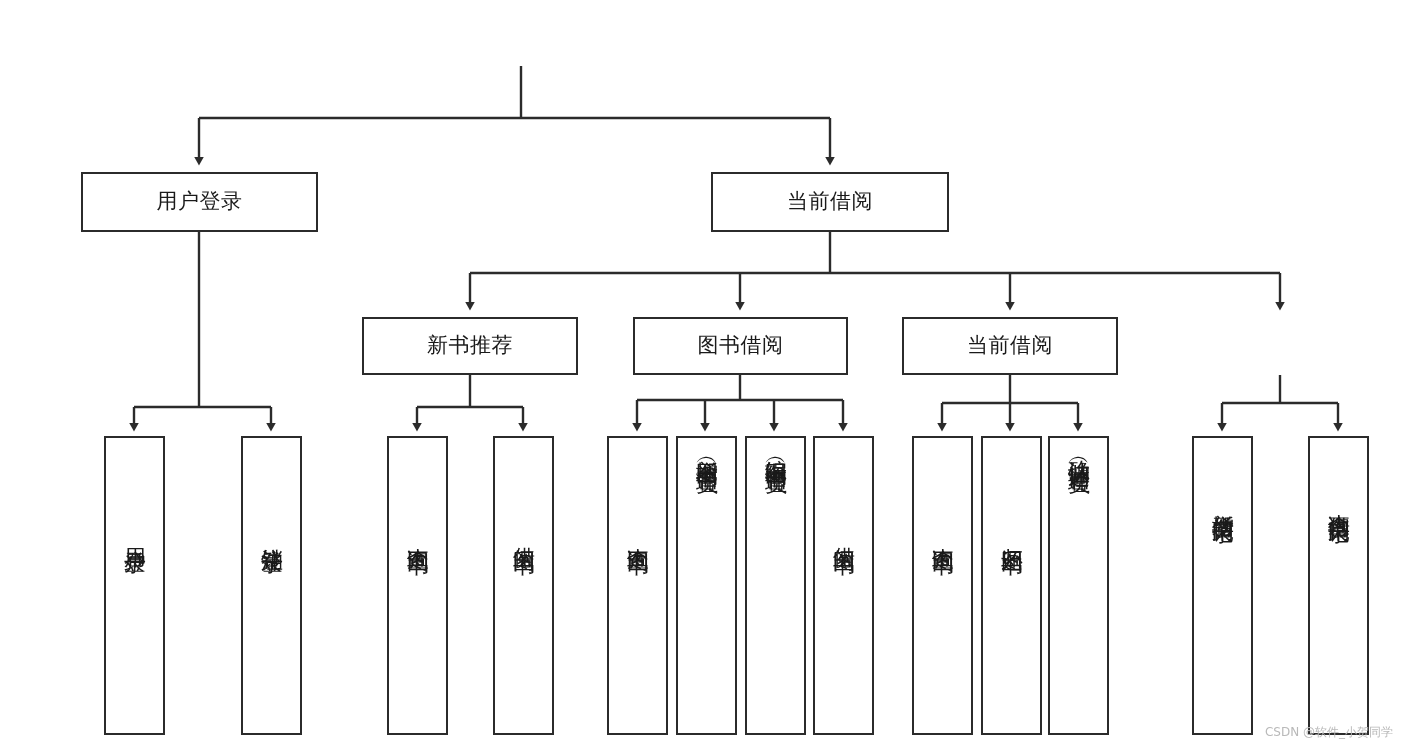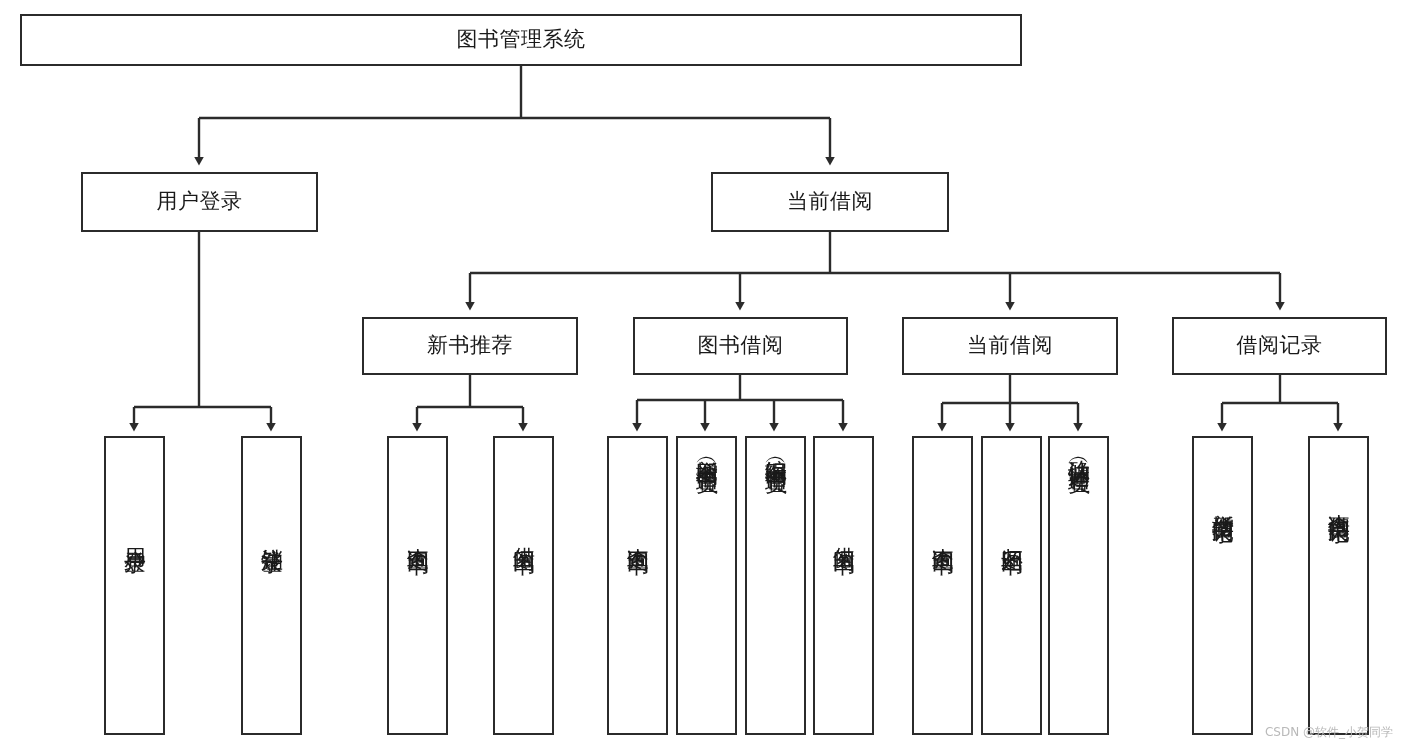--- a/index.html
+++ b/index.html
@@ -124,23 +124,20 @@
       <path d="M1010,403 L1010,424" marker-end="url(#arrowhead)"></path>
       <path d="M1078,403 L1078,424" marker-end="url(#arrowhead)"></path>
 
       <path d="M1280,375 L1280,403"></path>
       <path d="M1222,403 L1338,403"></path>
       <path d="M1222,403 L1222,424" marker-end="url(#arrowhead)"></path>
       <path d="M1338,403 L1338,424" marker-end="url(#arrowhead)"></path>
     </g>
   </svg>
 
-  <div class="node horizontal" style="left:20px; top:14px; width:1002px; height:52px;">
-    <span class="node-label">图书管理系统</span>
-  </div>
 
   <div class="node horizontal" style="left:81px; top:172px; width:237px; height:60px;">
     <span class="node-label">用户登录</span>
   </div>
 
   <div class="node horizontal" style="left:711px; top:172px; width:238px; height:60px;">
     <span class="node-label">当前借阅</span>
   </div>
 
   <div class="node horizontal" style="left:362px; top:317px; width:216px; height:58px;">
@@ -148,23 +145,20 @@
   </div>
 
   <div class="node horizontal" style="left:633px; top:317px; width:215px; height:58px;">
     <span class="node-label">图书借阅</span>
   </div>
 
   <div class="node horizontal" style="left:902px; top:317px; width:216px; height:58px;">
     <span class="node-label">当前借阅</span>
   </div>
 
-  <div class="node horizontal" style="left:1172px; top:317px; width:215px; height:58px;">
-    <span class="node-label">借阅记录</span>
-  </div>
 
   <div class="node vertical pad-small" style="left:104px; top:436px; width:61px; height:299px;">
     <span class="node-label">用户登录</span>
   </div>
 
   <div class="node vertical pad-small" style="left:241px; top:436px; width:61px; height:299px;">
     <span class="node-label">注销登录</span>
   </div>
 
   <div class="node vertical pad-small" style="left:387px; top:436px; width:61px; height:299px;">

